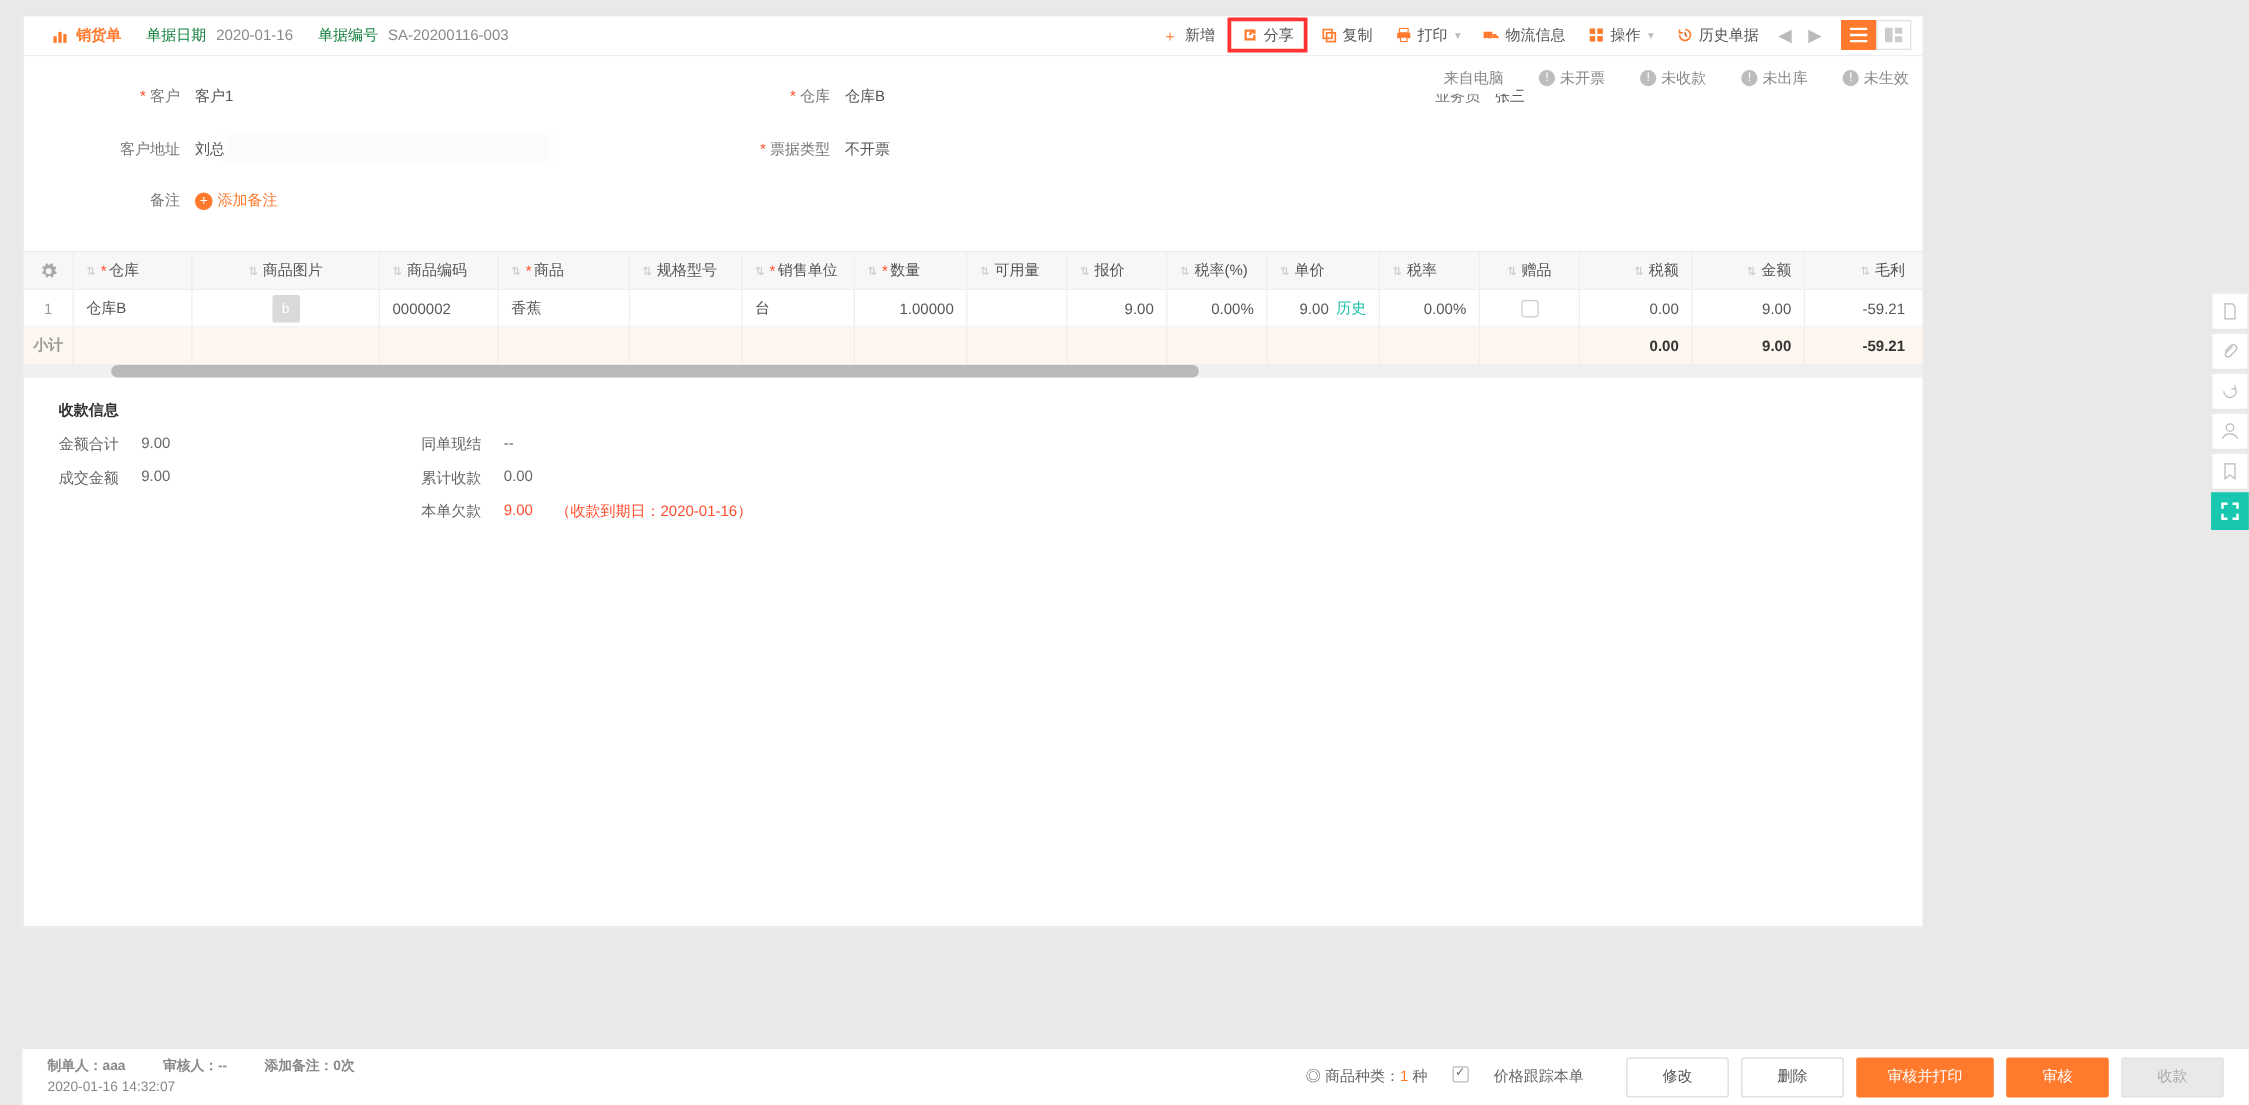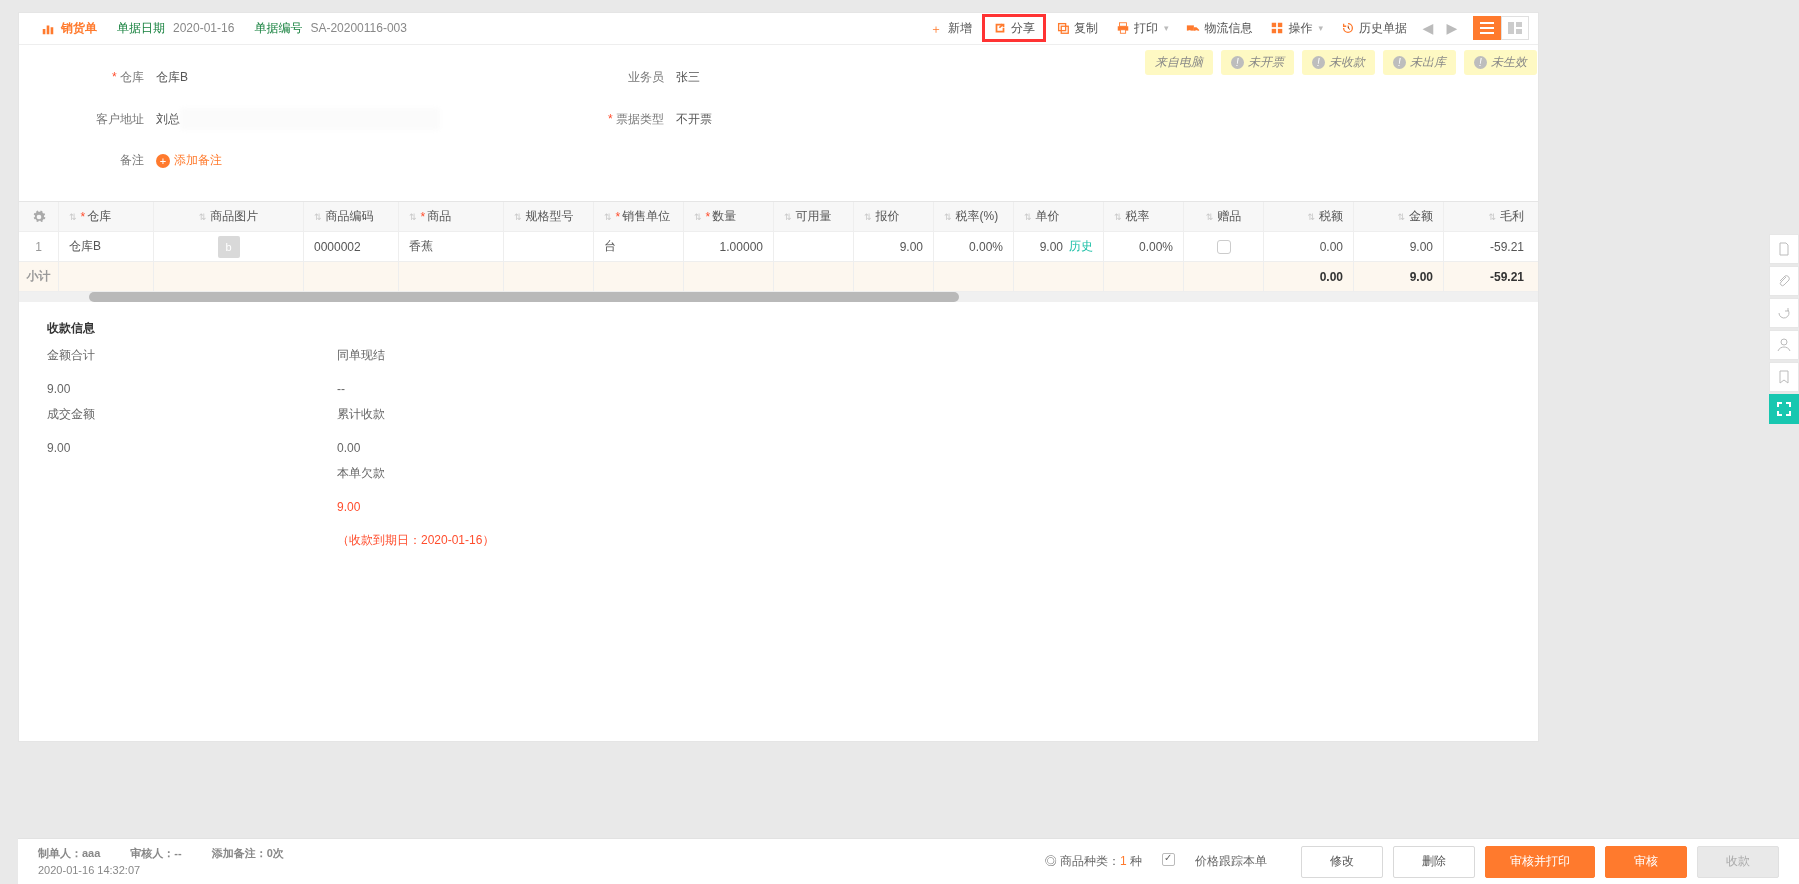--- a/index.html
+++ b/index.html
@@ -14,21 +14,21 @@
   .toolbar{position:absolute;right:260px;top:12px;height:32px;display:flex;align-items:center;padding-right:10px;gap:2px;}
   .tbtn{display:flex;align-items:center;gap:4px;padding:0 8px;height:28px;color:#555;cursor:pointer;}
   .tbtn .ic{width:14px;height:14px;color:#ff7a2d;display:inline-flex;}
   .tbtn .chev{font-size:9px;color:#bbb;margin-left:2px;}
   .share-hi{border:3px solid #f33;}
   .navarrow{width:22px;text-align:center;color:#bbb;font-size:14px;}
   .view-sw{display:flex;margin-left:8px;}
   .view-sw div{width:28px;height:24px;border:1px solid #e0e0e0;display:flex;align-items:center;justify-content:center;}
   .view-sw .on{background:#ff7a2d;border-color:#ff7a2d;color:#fff;}
   .status-row{position:absolute;right:262px;top:50px;display:flex;gap:8px;}
-  .chip{background:#fef9c3;border-radius:3px;padding:4px 10px;color:#888;display:flex;align-items:center;gap:4px;font-style:italic;}
+  .chip{background:#ffffff;border-radius:3px;padding:4px 10px;color:#888;display:flex;align-items:center;gap:4px;}
   .chip .dot{width:13px;height:13px;border-radius:50%;background:#bdbdbd;color:#fff;font-size:10px;display:flex;align-items:center;justify-content:center;}
   .form{padding:24px 40px 10px 40px;}
   .frow{display:flex;margin-bottom:22px;}
   .fcell{display:flex;align-items:center;min-width:520px;}
   .flab{width:85px;text-align:right;color:#777;margin-right:12px;}
   .req::before{content:"* ";color:#ff4d2d;}
   .fval{color:#555;}
   .addr-blur{width:260px;height:22px;background:#fbfbfb;border-radius:3px;filter:blur(2px);}
   .add-note{color:#ff7a2d;display:flex;align-items:center;gap:4px;cursor:pointer;}
   .add-note .plus{width:14px;height:14px;border-radius:50%;background:#ff7a2d;color:#fff;font-size:11px;display:flex;align-items:center;justify-content:center;}
@@ -48,21 +48,21 @@
   .c-taxamt{width:90px}.c-amt{width:90px}.c-gp{width:90px}
   .imgph{width:22px;height:22px;background:#d9d9d9;border-radius:2px;color:#fff;display:flex;align-items:center;justify-content:center;font-size:11px;}
   .hist{color:#1bbfa6;margin-left:6px;}
   .chk{width:14px;height:14px;border:1px solid #ccc;border-radius:3px;background:#fff;}
   .hscroll{height:10px;background:#f0f0f0;position:relative;}
   .hscroll .thumb{position:absolute;left:70px;top:0;height:10px;width:870px;background:#b9b9b9;border-radius:5px;}
   
   .pay{padding:18px 28px;}
   .pay h4{font-size:12px;color:#333;margin-bottom:10px;font-weight:600;}
   .prow{display:flex;gap:130px;margin-bottom:10px;color:#666;}
-  .pcell{display:flex;gap:18px;min-width:160px;flex-direction:column;}
+  .pcell{display:flex;gap:18px;min-width:160px;}
   .due{color:#ff4d2d;}
   
   .rail{position:absolute;right:0;top:234px;width:30px;display:flex;flex-direction:column;gap:2px;}
   .rbtn{width:30px;height:30px;background:#fff;border:1px solid #e6e6e6;color:#bbb;display:flex;align-items:center;justify-content:center;}
   .rbtn.exp{background:#18c7b0;border-color:#18c7b0;color:#fff;}
   
   .footer{position:absolute;left:18px;right:0;bottom:0;height:46px;background:#fff;border-top:1px solid #e2e2e2;display:flex;align-items:center;padding:0 20px;}
   .finfo{color:#888;line-height:1.5;font-size:11px;}
   .finfo .line{display:flex;gap:30px;font-weight:bold;}
   .spacer{flex:1;}
@@ -90,20 +90,24 @@
           </svg>
         <span>销货单</span>
       </span>
       <span class="head-field"><b>单据日期</b><span>2020-01-16</span></span>
       <span class="head-field"><b>单据编号</b><span>SA-20200116-003</span></span>
     </div>
 
     <div class="form">
       <div class="frow">
         <div class="fcell">
+            <span class="flab req">客户</span>
+            <span class="fval">客户1</span>
+          </div>
+        <div class="fcell">
             <span class="flab req">仓库</span>
             <span class="fval">仓库B</span>
           </div>
         <div class="fcell" style="min-width:0">
             <span class="flab">业务员</span>
             <span class="fval">张三</span>
           </div>
       </div>
       <div class="frow">
         <div class="fcell">

